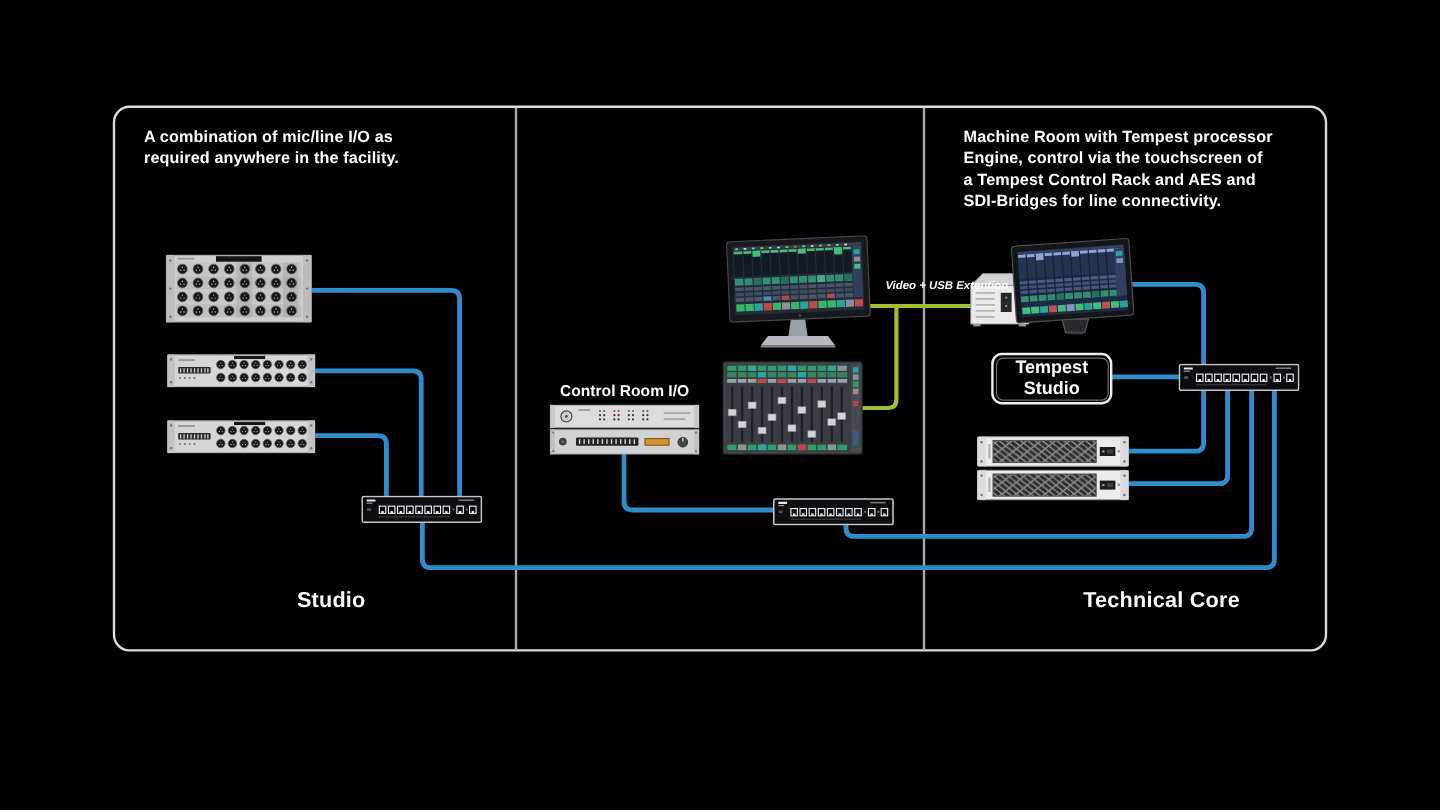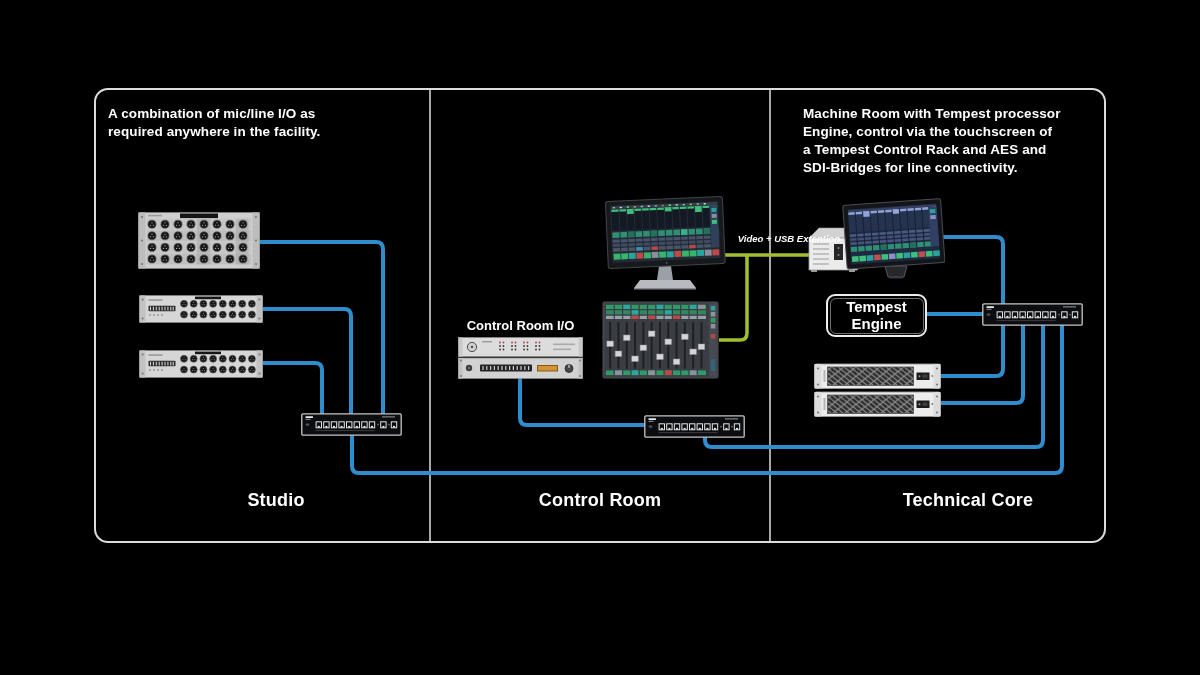--- a/index.html
+++ b/index.html
@@ -427,47 +427,46 @@
         <rect x="106.7" y="57.5" width="6.6" height="5.5" fill="#3fbf7c"></rect>
           <rect x="114.1" y="57.5" width="6.6" height="5.5" fill="#c05050"></rect>
         <rect x="121.5" y="57.5" width="6.6" height="5.5" fill="#3fbf7c"></rect>
           <rect x="128.9" y="57.5" width="6.6" height="5.5" fill="#2ba39d"></rect>
       </g>
     </svg>
   </div>
 
   <div class="engine-box">
     <div class="engine-inner">Tempest
-Engine</div>
+Studio</div>
   </div>
 
   <div class="dev" style="left:982px;top:303px">
     <svg width="101" height="23">
         <use href="#switch-art" width="101" height="23"></use>
       </svg>
   </div>
 
   <div class="dev" style="left:814px;top:362px">
     <svg width="127" height="28">
         <use href="#bridge-art" width="127" height="28"></use>
       </svg>
   </div>
   <div class="dev" style="left:814px;top:390px">
     <svg width="127" height="28">
         <use href="#bridge-art" width="127" height="28"></use>
       </svg>
   </div>
 
-  <div class="desc" style="left:108px;top:105px;width:300px">A combination of mic/line I/O as
+  <div class="desc" style="left:120px;top:105px;width:300px">A combination of mic/line I/O as
 required anywhere in the facility.</div>
   <div class="desc" style="left:803px;top:105px;width:310px">Machine Room with Tempest processor
 Engine, control via the touchscreen of
 a Tempest Control Rack and AES and
 SDI-Bridges for line connectivity.</div>
 
   <div class="io-label">Control Room I/O</div>
   <div class="video-label">Video + USB Extention</div>
 
   <div class="sec-label" style="left:94px;width:364px">Studio</div>
-  <div class="sec-label" style="left:430px;width:340px">Control Room</div>
   <div class="sec-label" style="left:770px;width:396px">Technical Core</div>
 
 </div>
 
 </body></html>

